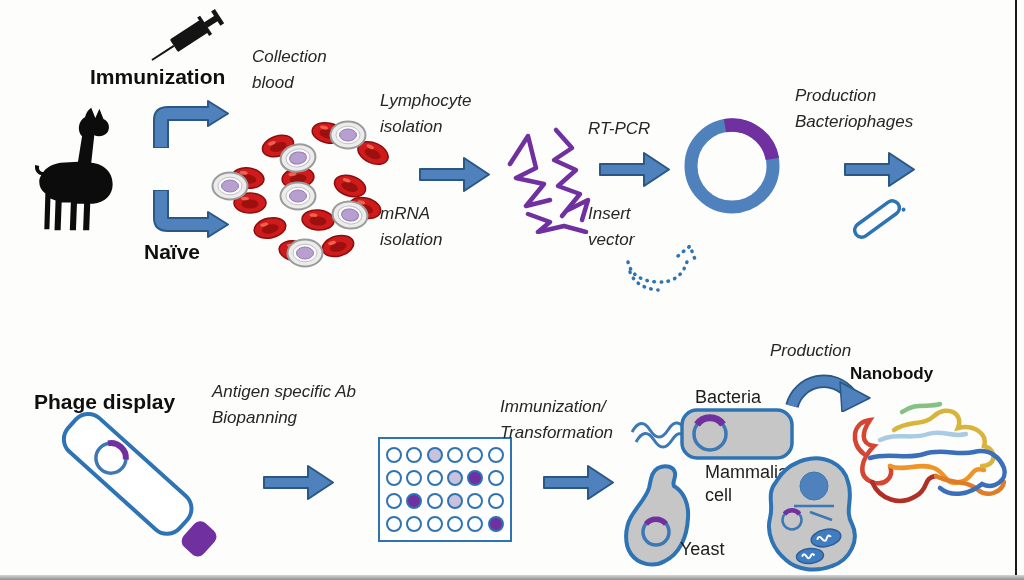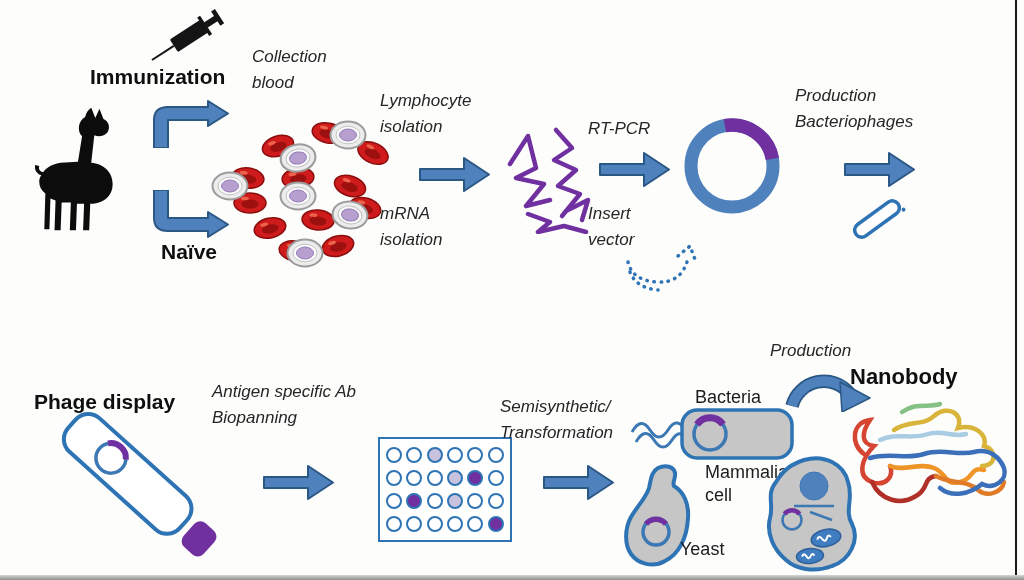--- a/index.html
+++ b/index.html
@@ -5,21 +5,21 @@
   html,body{margin:0;padding:0;background:#ffffff;}
   .stage{position:relative;width:1024px;height:580px;background:#fdfdfc;overflow:hidden;
          font-family:"Liberation Sans",sans-serif;color:#1c1c1c;}
   .abs{position:absolute;}
   .lbl{position:absolute;text-align:left;}
   .line{display:block;}
   .italic{font-style:italic;font-size:17px;line-height:1.5;color:#262626;}
   .bold{font-weight:700;color:#0f0f0f;}
   .b21{font-size:21px;line-height:1.25;}
   .b20{font-size:20px;line-height:1.35;}
-  .b22{font-size:22px;line-height:1.2;}
+  .b22{font-size:17px;line-height:1.2;}
   .small{font-size:18px;line-height:1.3;color:#1c1c1c;}
   .plate{position:absolute;left:378px;top:437px;width:134px;height:105px;border:2px solid #2e74b5;
          background:#fff;display:grid;grid-template-columns:repeat(6,1fr);
          align-items:center;justify-items:center;padding:5px 4px;box-sizing:border-box;}
   .well{width:16px;height:16px;border-radius:50%;border:2.5px solid #2e74b5;box-sizing:border-box;background:#fff;}
   .edge-right{position:absolute;left:1015px;top:0;width:2px;height:580px;background:#181818;}
   .edge-bottom{position:absolute;left:0;bottom:0;width:1024px;height:5px;
                background:linear-gradient(to bottom,#d6d6d6,#8f8f8f);}
   svg{display:block;}
 </style>
@@ -59,21 +59,21 @@
       C19,61 25,58 32,57 L49,56 L53,31 C48,26 49,16 56,12 C57,8 59,5 62,3 Z"></path>
   </svg>
 
   <svg class="abs" style="left:150px;top:100px" width="82" height="48" viewBox="0 0 82 48">
     <path d="M4,48 L4,20 Q4,7 18,7 L58,7 L58,1 L78,13.5 L58,26 L58,20 L18,20 L18,48 Z" fill="#4f81bd" stroke="#2a5784" stroke-width="2" stroke-linejoin="round"></path>
   </svg>
   <svg class="abs" style="left:150px;top:190px" width="82" height="48" viewBox="0 0 82 48">
     <path d="M4,0 L4,28 Q4,41 18,41 L58,41 L58,47 L78,34.5 L58,22 L58,28 L18,28 L18,0 Z" fill="#4f81bd" stroke="#2a5784" stroke-width="2" stroke-linejoin="round"></path>
   </svg>
 
-  <div class="lbl bold b21" style="left:161px;top:239px;width:80px">Naïve</div>
+  <div class="lbl bold b21" style="left:144px;top:239px;width:80px">Naïve</div>
 
   <svg class="abs" style="left:210px;top:108px" width="195" height="162" viewBox="0 0 195 162">
     <defs>
       <g id="rbc">
         <ellipse rx="16" ry="10" fill="#cf1b1b" stroke="#8a0e0e" stroke-width="1.5"></ellipse>
         <ellipse rx="8.5" ry="4.5" cy="1" fill="#9c1010"></ellipse>
         <ellipse rx="4" ry="1.8" cx="-5" cy="-4.5" fill="#ef6a50" opacity="0.9"></ellipse>
       </g>
       <g id="wbc">
         <ellipse rx="17.5" ry="13.5" fill="#ececec" stroke="#9b9b9b" stroke-width="2"></ellipse>
@@ -185,21 +185,21 @@
 
   <svg class="abs" style="left:262px;top:464px" width="74" height="37" viewBox="0 0 74 37">
       <use href="#blockArrow"></use>
     </svg>
 
   <div class="plate">
     <div style="display:contents"><div class="well" style="background: rgb(255, 255, 255);"></div><div class="well" style="background: rgb(255, 255, 255);"></div><div class="well" style="background: rgb(201, 194, 222);"></div><div class="well" style="background: rgb(255, 255, 255);"></div><div class="well" style="background: rgb(255, 255, 255);"></div><div class="well" style="background: rgb(255, 255, 255);"></div><div class="well" style="background: rgb(255, 255, 255);"></div><div class="well" style="background: rgb(255, 255, 255);"></div><div class="well" style="background: rgb(255, 255, 255);"></div><div class="well" style="background: rgb(201, 194, 222);"></div><div class="well" style="background: rgb(112, 48, 160);"></div><div class="well" style="background: rgb(255, 255, 255);"></div><div class="well" style="background: rgb(255, 255, 255);"></div><div class="well" style="background: rgb(112, 48, 160);"></div><div class="well" style="background: rgb(255, 255, 255);"></div><div class="well" style="background: rgb(201, 194, 222);"></div><div class="well" style="background: rgb(255, 255, 255);"></div><div class="well" style="background: rgb(255, 255, 255);"></div><div class="well" style="background: rgb(255, 255, 255);"></div><div class="well" style="background: rgb(255, 255, 255);"></div><div class="well" style="background: rgb(255, 255, 255);"></div><div class="well" style="background: rgb(255, 255, 255);"></div><div class="well" style="background: rgb(255, 255, 255);"></div><div class="well" style="background: rgb(112, 48, 160);"></div></div>
   </div>
 
   <div class="lbl italic" style="left:500px;top:394px;width:140px">
-    <span class="line">Semisynthetic/</span>
+    <span class="line">Immunization/</span>
     <span class="line">Transformation</span>
   </div>
 
   <svg class="abs" style="left:542px;top:464px" width="74" height="37" viewBox="0 0 74 37">
       <use href="#blockArrow"></use>
     </svg>
 
   <div class="lbl small" style="left:695px;top:386px;width:70px">Bacteria</div>
 
   <svg class="abs" style="left:628px;top:398px" width="168" height="72" viewBox="0 0 168 72">

